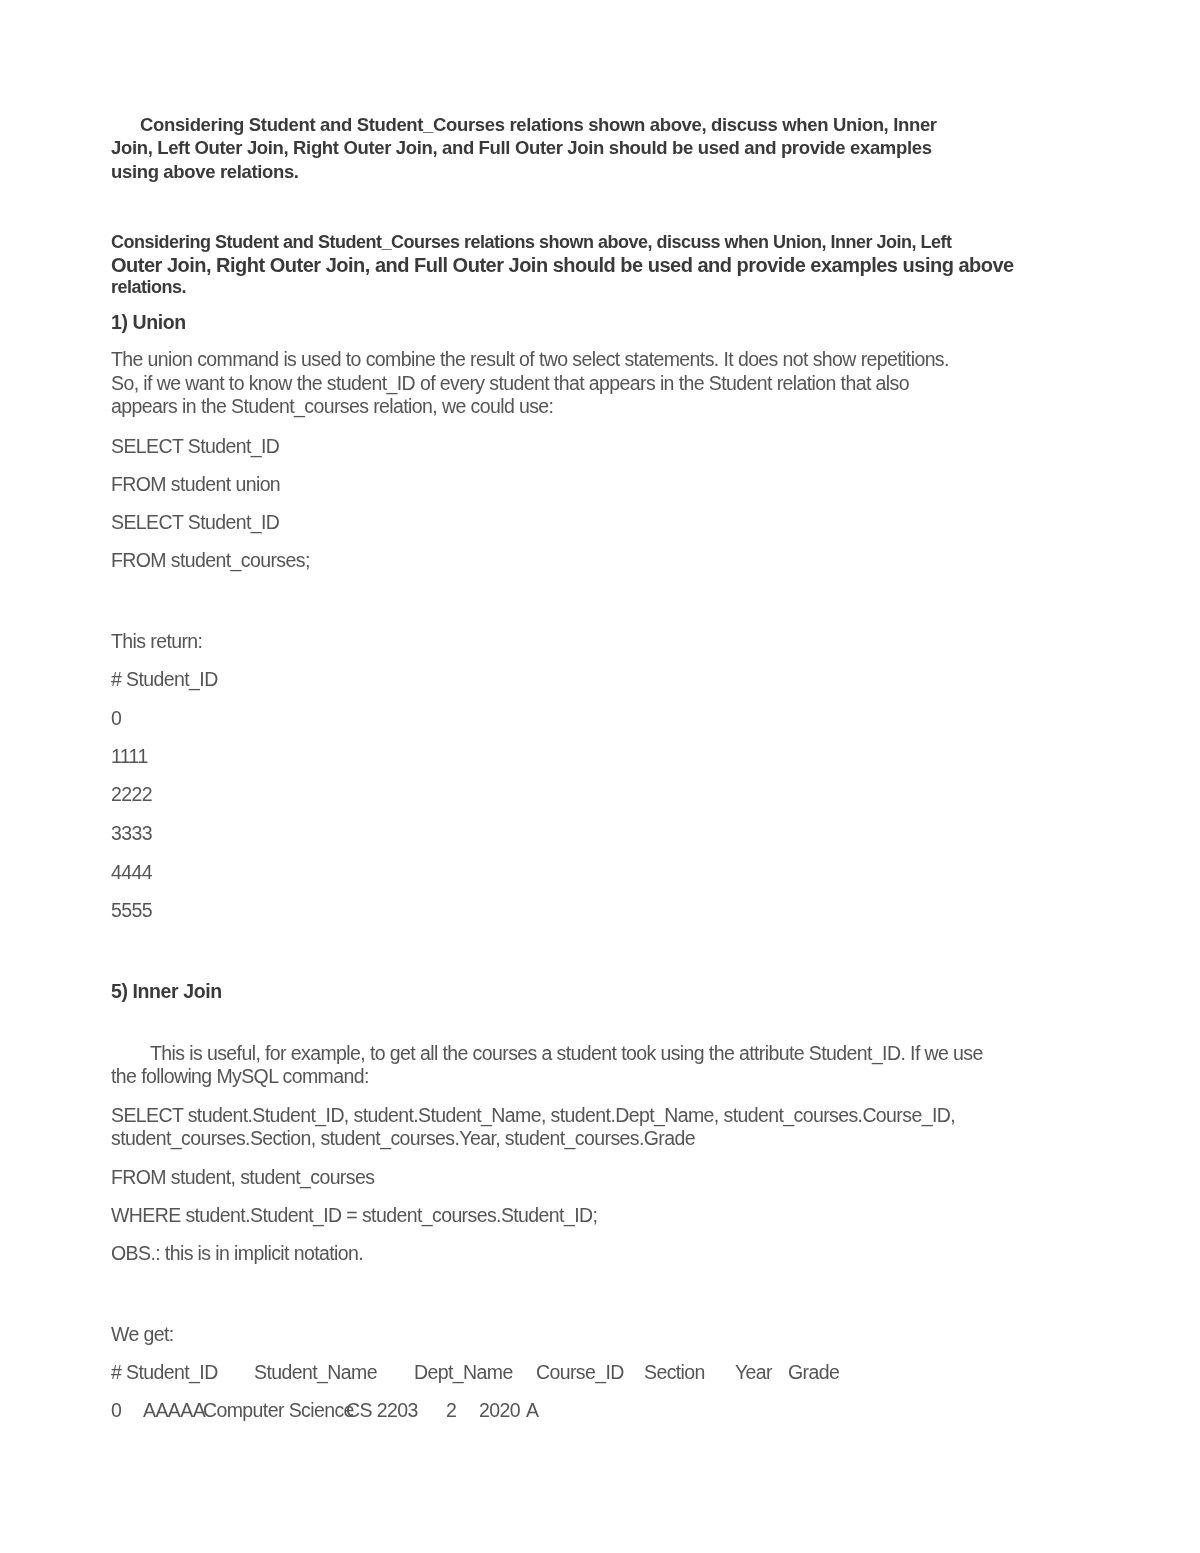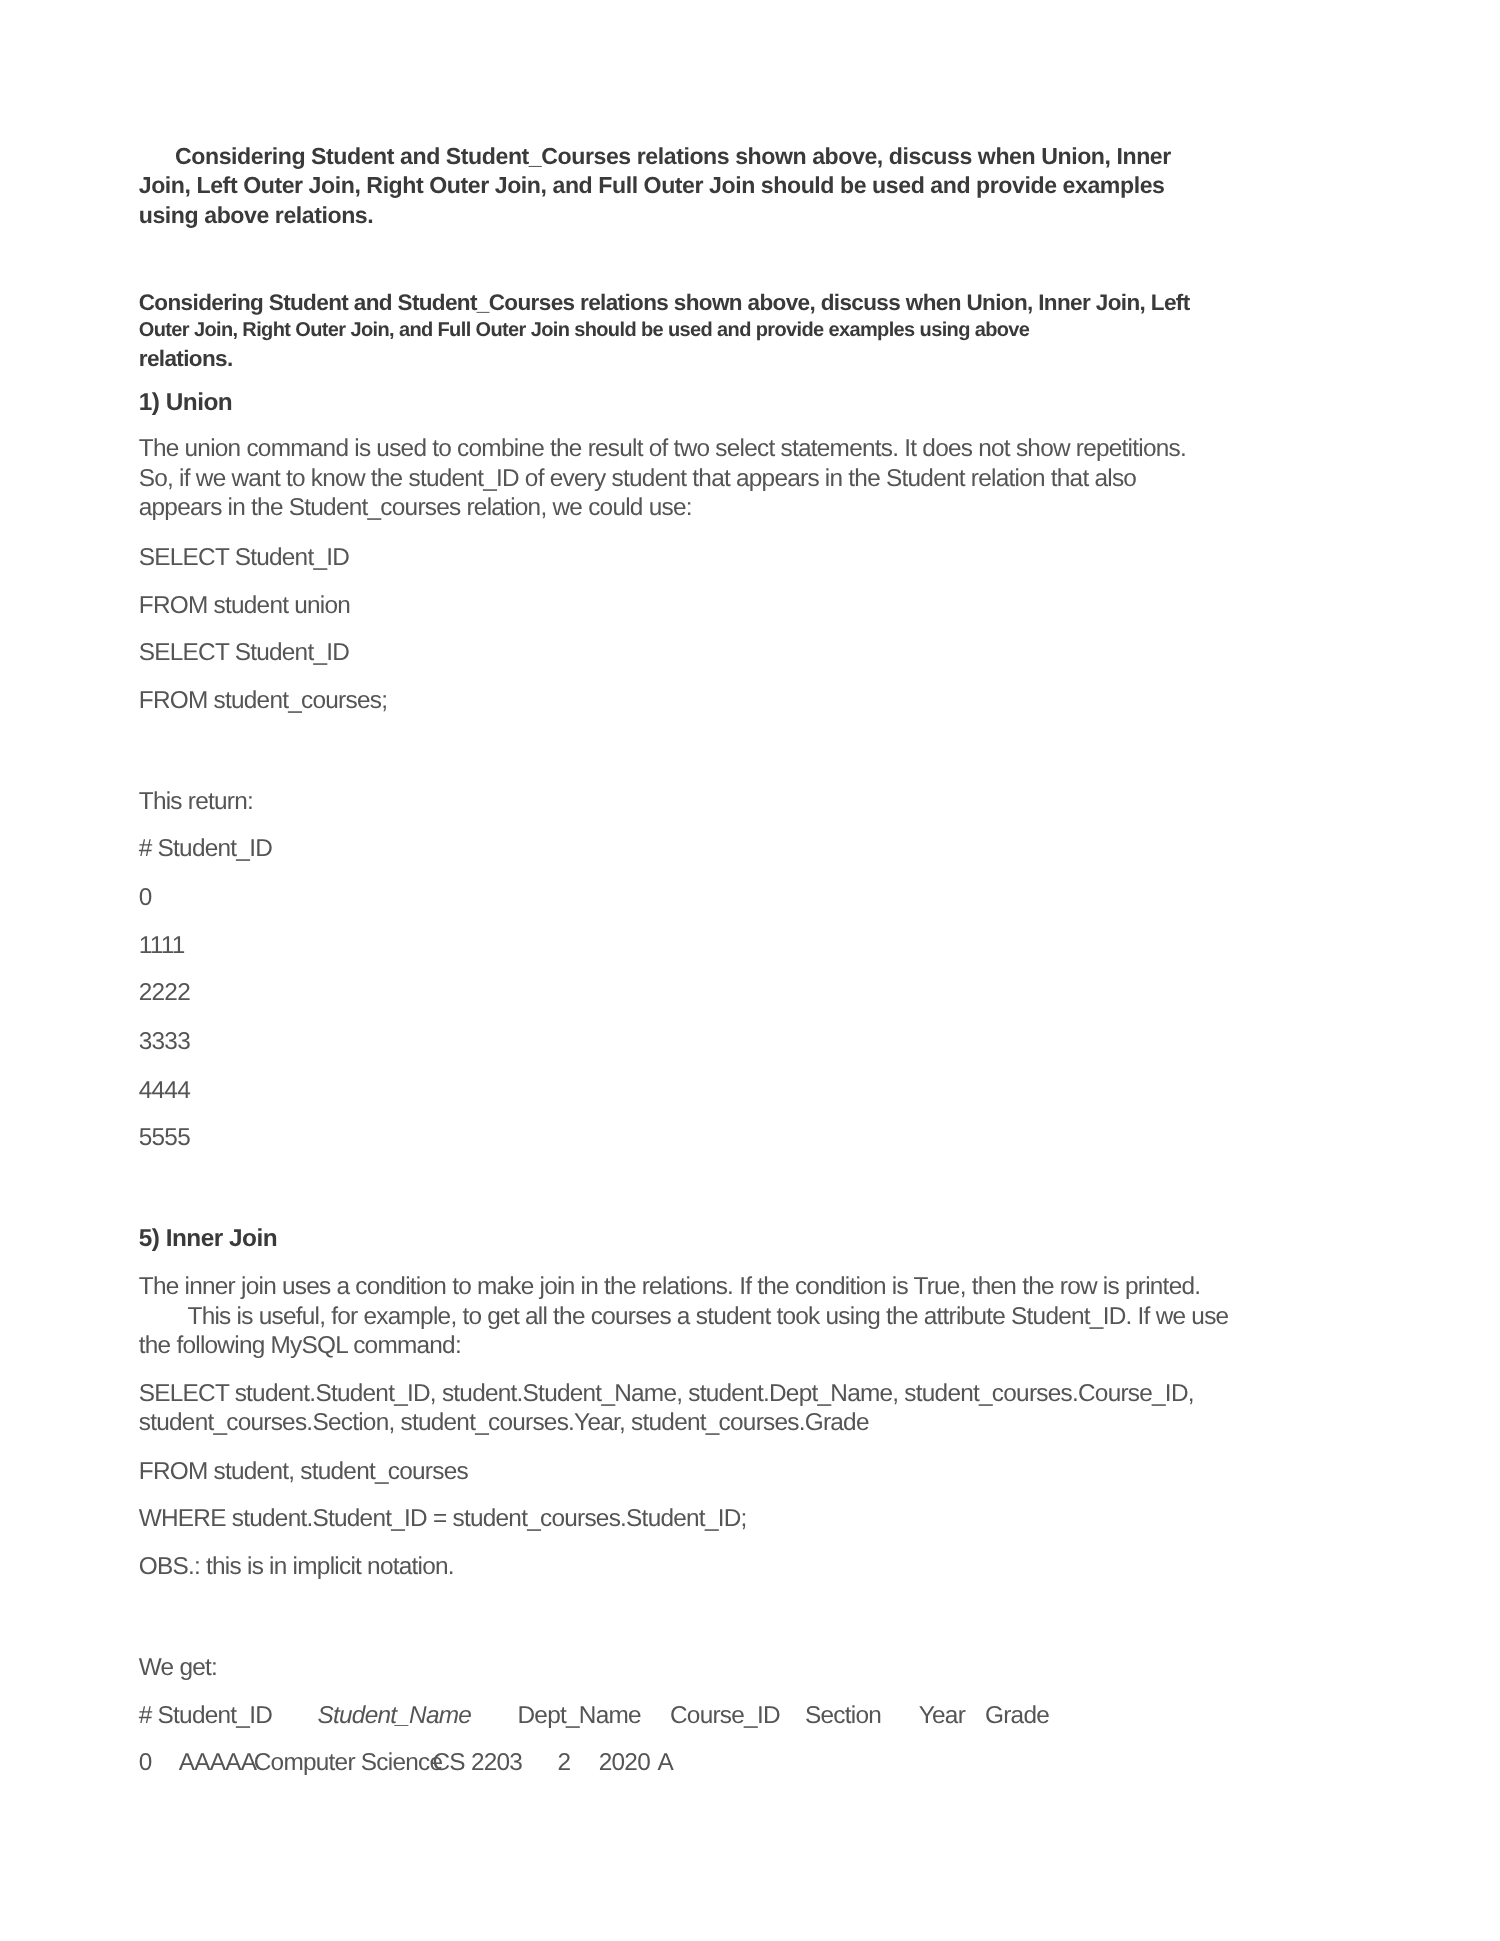--- a/index.html
+++ b/index.html
@@ -50,21 +50,21 @@
 </head>
 <body>
 
 <div class="page">
 
   <div class="line bold indent" style="top:113px;">Considering Student and Student_Courses relations shown above, discuss when Union, Inner</div>
   <div class="line bold" style="top:136px;">Join, Left Outer Join, Right Outer Join, and Full Outer Join should be used and provide examples</div>
   <div class="line bold" style="top:160px;">using above relations.</div>
 
   <div class="line bold" style="top:230px; font-size:18px; letter-spacing:-0.5px;">Considering Student and Student_Courses relations shown above, discuss when Union, Inner Join, Left</div>
-  <div class="line bold" style="top:253px; font-size:16px; letter-spacing:-0.5px;">Outer Join, Right Outer Join, and Full Outer Join should be used and provide examples using above</div>
+  <div class="line bold" style="top:253px; font-size:20px; letter-spacing:-0.5px;">Outer Join, Right Outer Join, and Full Outer Join should be used and provide examples using above</div>
   <div class="line bold" style="top:275px; font-size:18px; letter-spacing:-0.5px;">relations.</div>
 
   <div class="line heading" style="top:310px;">1) Union</div>
 
   <div class="line body-text" style="top:347px;">The union command is used to combine the result of two select statements. It does not show repetitions.</div>
   <div class="line body-text" style="top:371px;">So, if we want to know the student_ID of every student that appears in the Student relation that also</div>
   <div class="line body-text" style="top:394px;">appears in the Student_courses relation, we could use:</div>
 
   <div class="line body-text" style="top:434px;">SELECT Student_ID</div>
   <div class="line body-text" style="top:472px;">FROM student union</div>
@@ -75,33 +75,32 @@
   <div class="line body-text" style="top:667px;"># Student_ID</div>
   <div class="line body-text" style="top:706px;">0</div>
   <div class="line body-text" style="top:744px;">1111</div>
   <div class="line body-text" style="top:782px;">2222</div>
   <div class="line body-text" style="top:821px;">3333</div>
   <div class="line body-text" style="top:860px;">4444</div>
   <div class="line body-text" style="top:898px;text-align:center;">5555</div>
 
   <div class="line heading" style="top:979px;">5) Inner Join</div>
 
-  <div class="line body-text" style="top:1017px;">The inner join uses a condition to make join in the relations. If the condition is True, then the row is printed.</div>
   <div class="line body-text" style="top:1041px;margin-left:39px;">This is useful, for example, to get all the courses a student took using the attribute Student_ID. If we use</div>
   <div class="line body-text" style="top:1064px;">the following MySQL command:</div>
 
   <div class="line body-text" style="top:1103px;">SELECT student.Student_ID, student.Student_Name, student.Dept_Name, student_courses.Course_ID,</div>
   <div class="line body-text" style="top:1126px;">student_courses.Section, student_courses.Year, student_courses.Grade</div>
   <div class="line body-text" style="top:1165px;">FROM student, student_courses</div>
   <div class="line body-text" style="top:1203px;">WHERE student.Student_ID = student_courses.Student_ID;</div>
   <div class="line body-text" style="top:1241px;">OBS.: this is in implicit notation.</div>
 
   <div class="line body-text" style="top:1322px;">We get:</div>
 
   <div class="line body-text tabbed" style="top:1360px;">
-    <span style="width:143px;"># Student_ID</span><span style="width:160px;font-style:italic;">Student_Name</span><span style="width:122px;">Dept_Name</span><span style="width:108px;">Course_ID</span><span style="width:91px;">Section</span><span style="width:53px;">Year</span><span>Grade</span>
+    <span style="width:143px;"># Student_ID</span><span style="width:160px;">Student_Name</span><span style="width:122px;">Dept_Name</span><span style="width:108px;">Course_ID</span><span style="width:91px;">Section</span><span style="width:53px;">Year</span><span>Grade</span>
   </div>
 
   <div class="line body-text tabbed" style="top:1398px;">
     <span style="width:32px;">0</span><span style="width:60px;">AAAAA</span><span style="width:143px;">Computer Science</span><span style="width:100px;">CS 2203</span><span style="width:33px;">2</span><span style="width:47px;">2020</span><span>A</span>
   </div>
 
 </div>
 
 </body></html>

